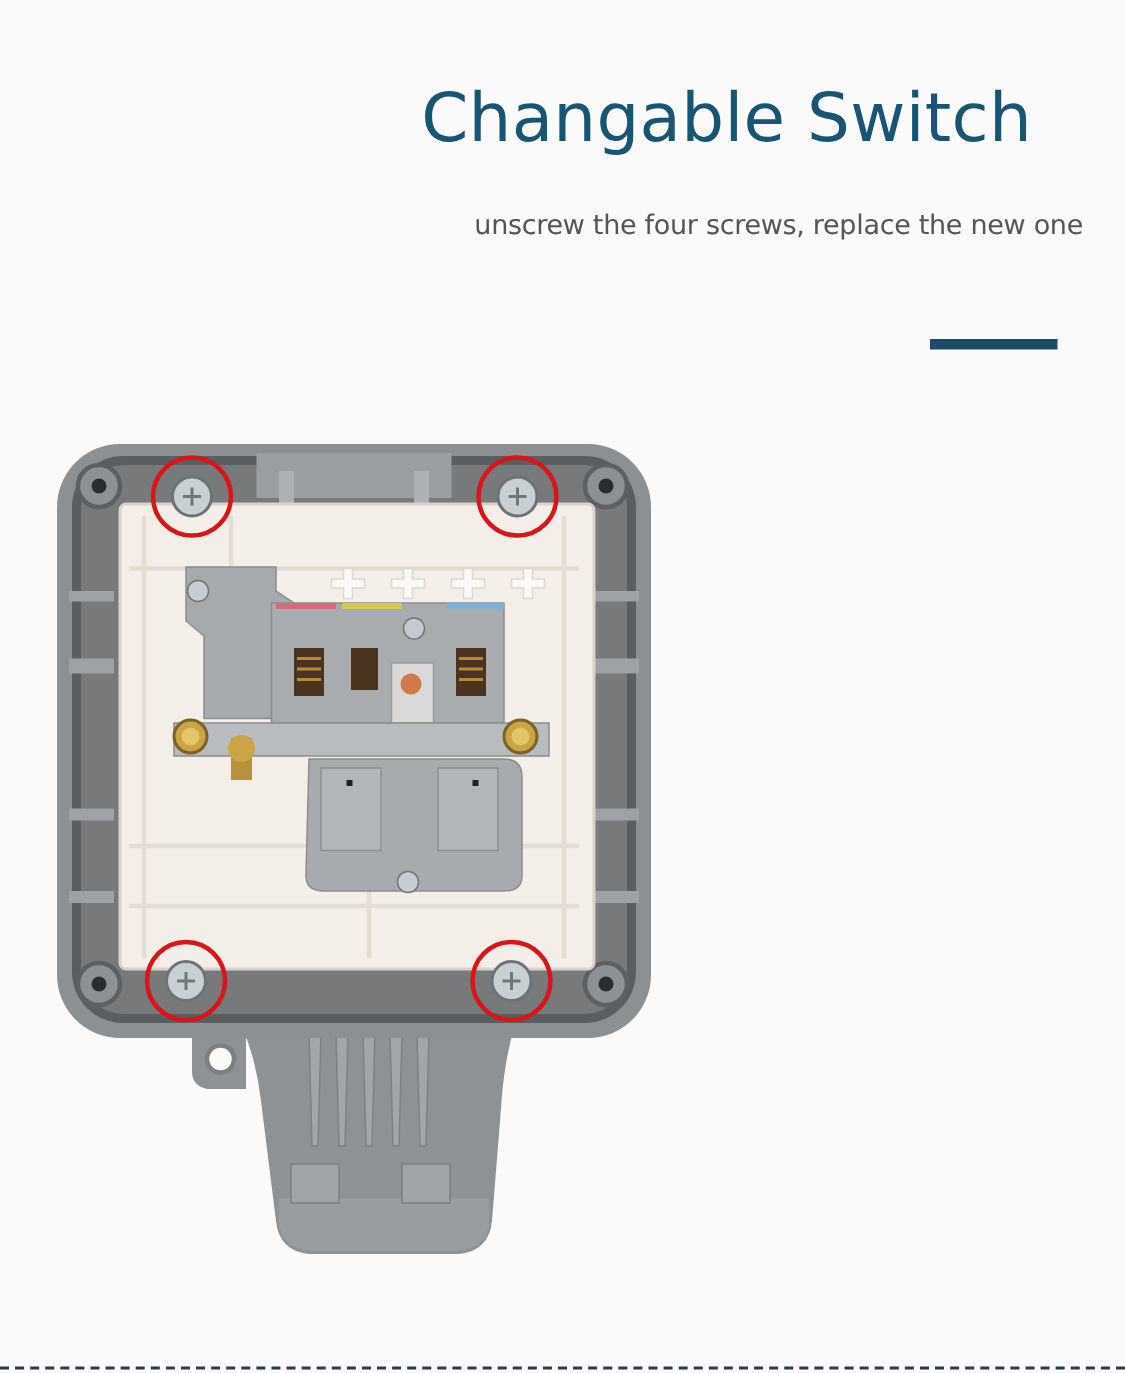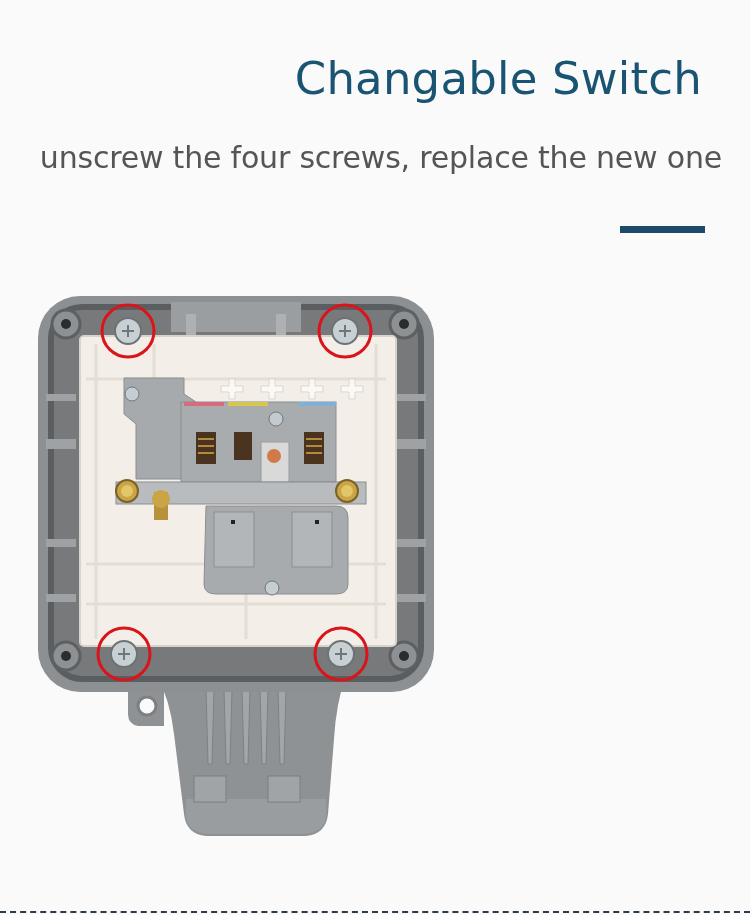--- a/index.html
+++ b/index.html
@@ -1,19 +1,19 @@
 <!DOCTYPE html>
 <html><head>
   <meta charset="utf-8">
   <style>
     * { margin:0; padding:0; box-sizing:border-box; }
     html, body { width:750px; height:915px; background:#fafafa; overflow:hidden; }
     body { position:relative; font-family:"DejaVu Sans", "Liberation Sans", sans-serif; }
-    .title { position:absolute; top:52px; right:48px; font-size:45px; color:#195472; font-weight:normal; letter-spacing:0.2px; white-space:nowrap; }
-    .subtitle { position:absolute; top:140px; right:28px; font-size:30px; color:#555555; white-space:nowrap; letter-spacing:-0.2px; }
+    .title { position:absolute; top:52px; right:62px; font-size:45px; color:#195472; font-weight:normal; letter-spacing:0.2px; white-space:nowrap; }
+    .subtitle { position:absolute; top:140px; right:28px; font-size:18px; color:#555555; white-space:nowrap; letter-spacing:-0.2px; }
     .accent-bar { position:absolute; left:620px; top:226px; width:85px; height:7px; background:#1b4a6a; }
     .footer-line { position:absolute; left:0; top:911px; width:750px; height:0; border-top:2px dashed #2b3b4b; }
     .product { position:absolute; left:36px; top:294px; width:400px; height:560px; }
     .product svg { width:100%; height:100%; display:block; }
   </style>
 </head>
 <body>
 
 <div class="title">Changable Switch</div>
 <div class="subtitle">unscrew the four screws, replace the new one</div>

